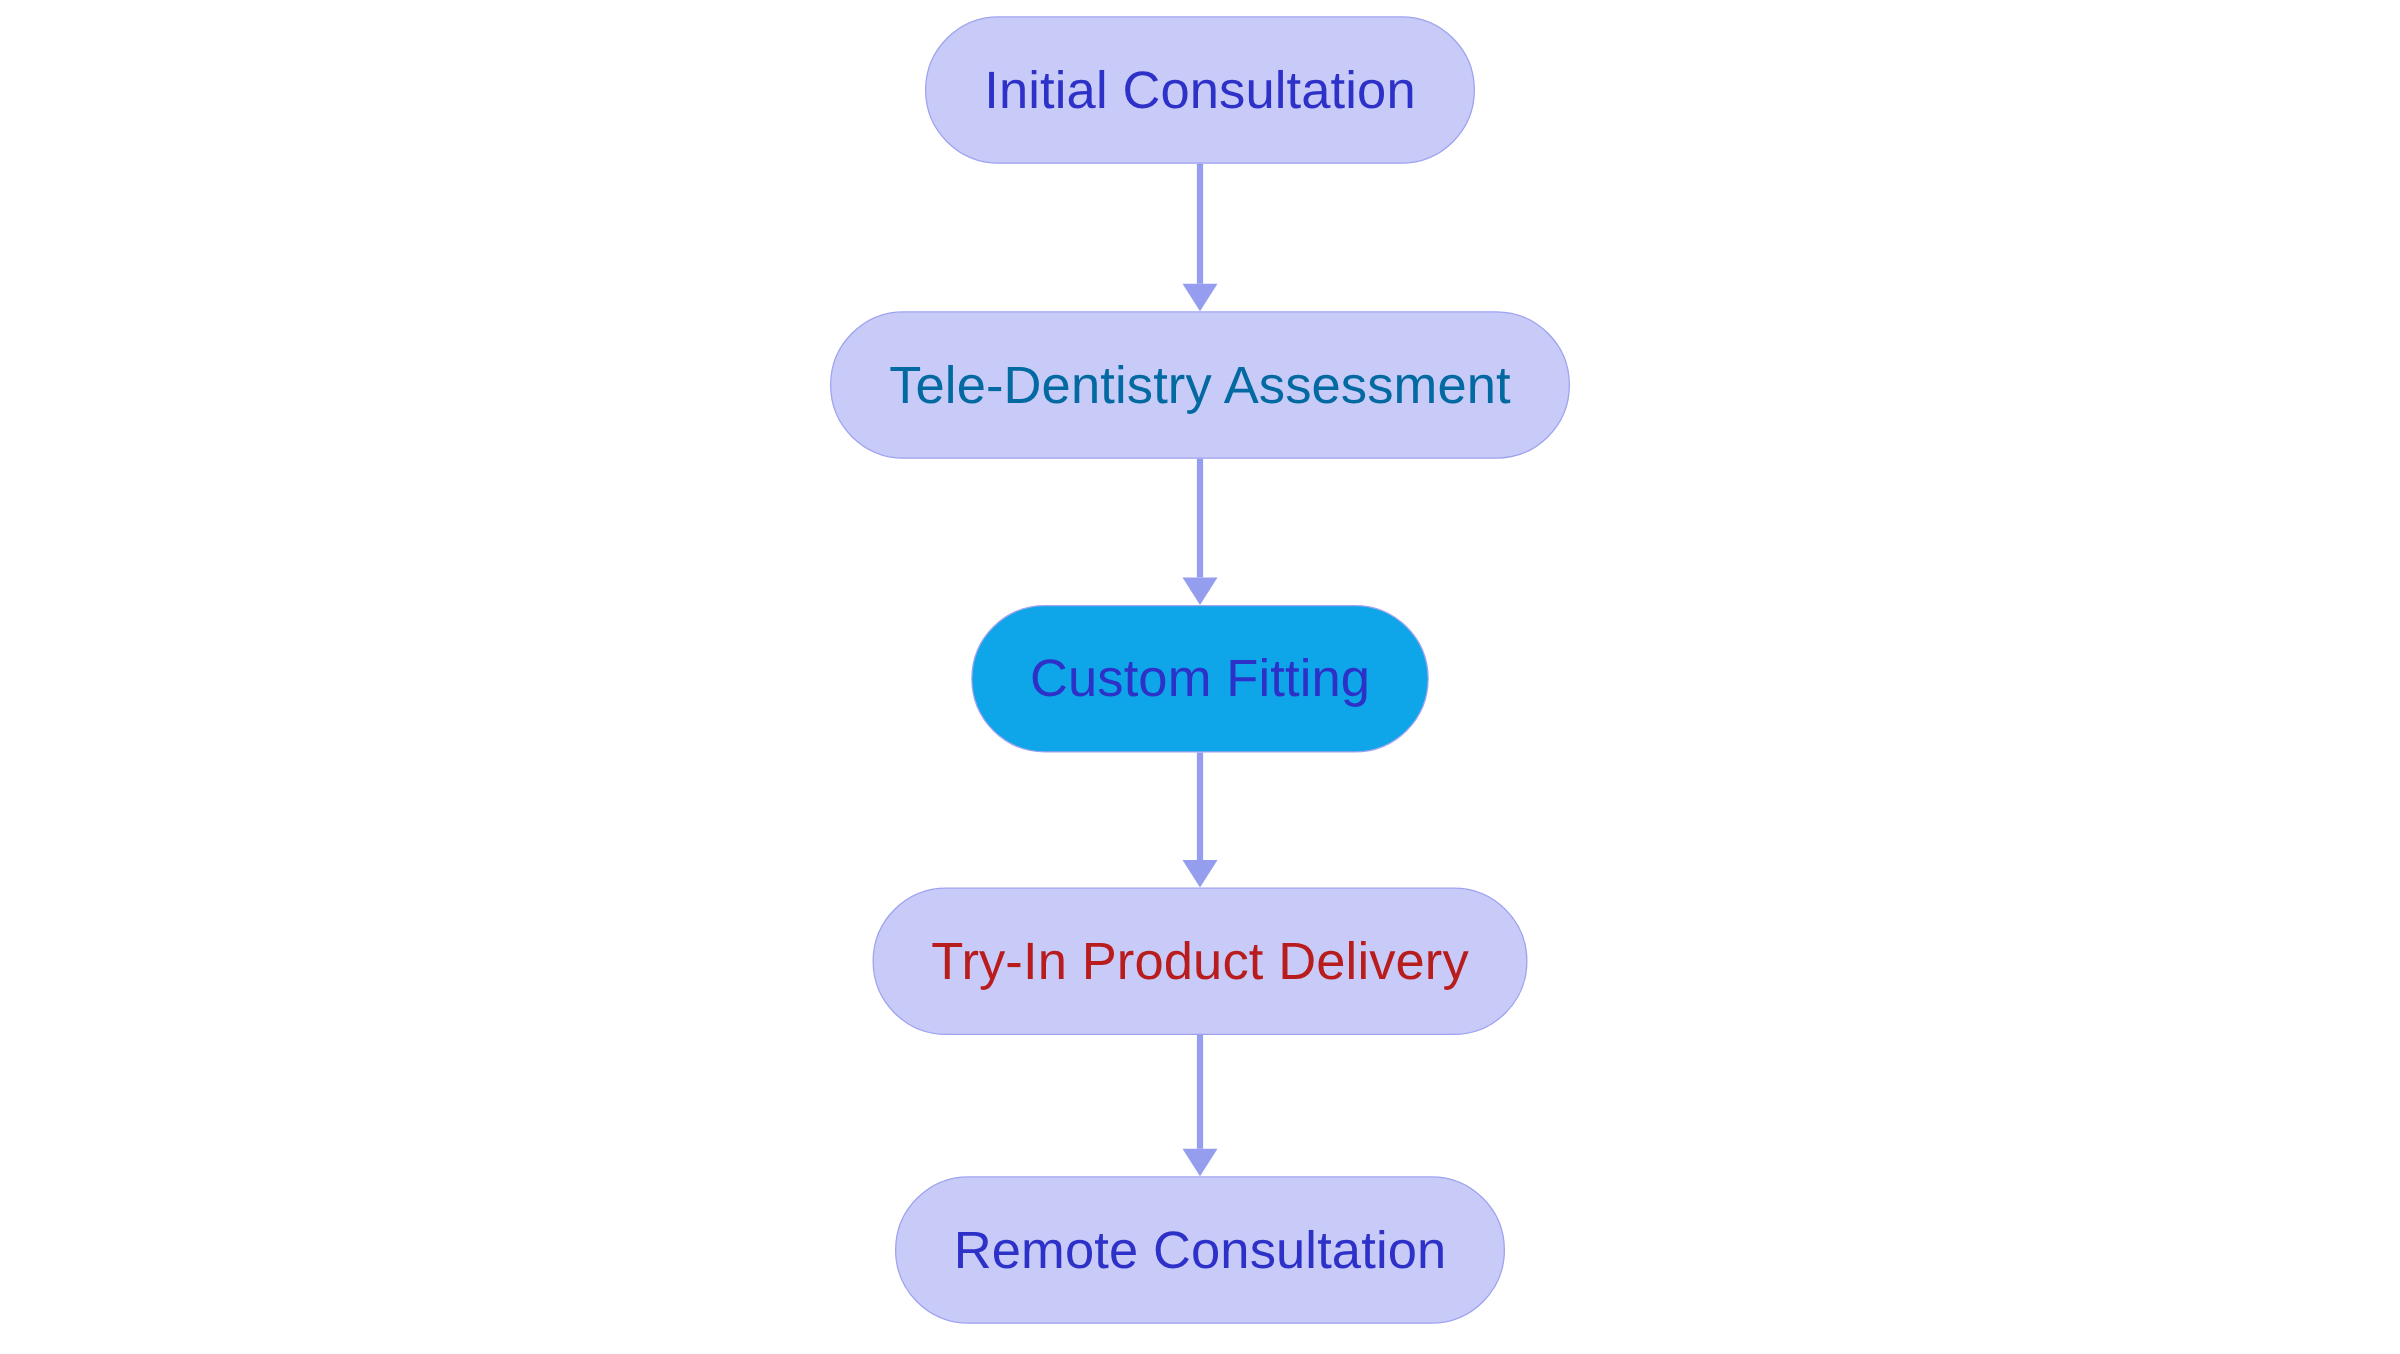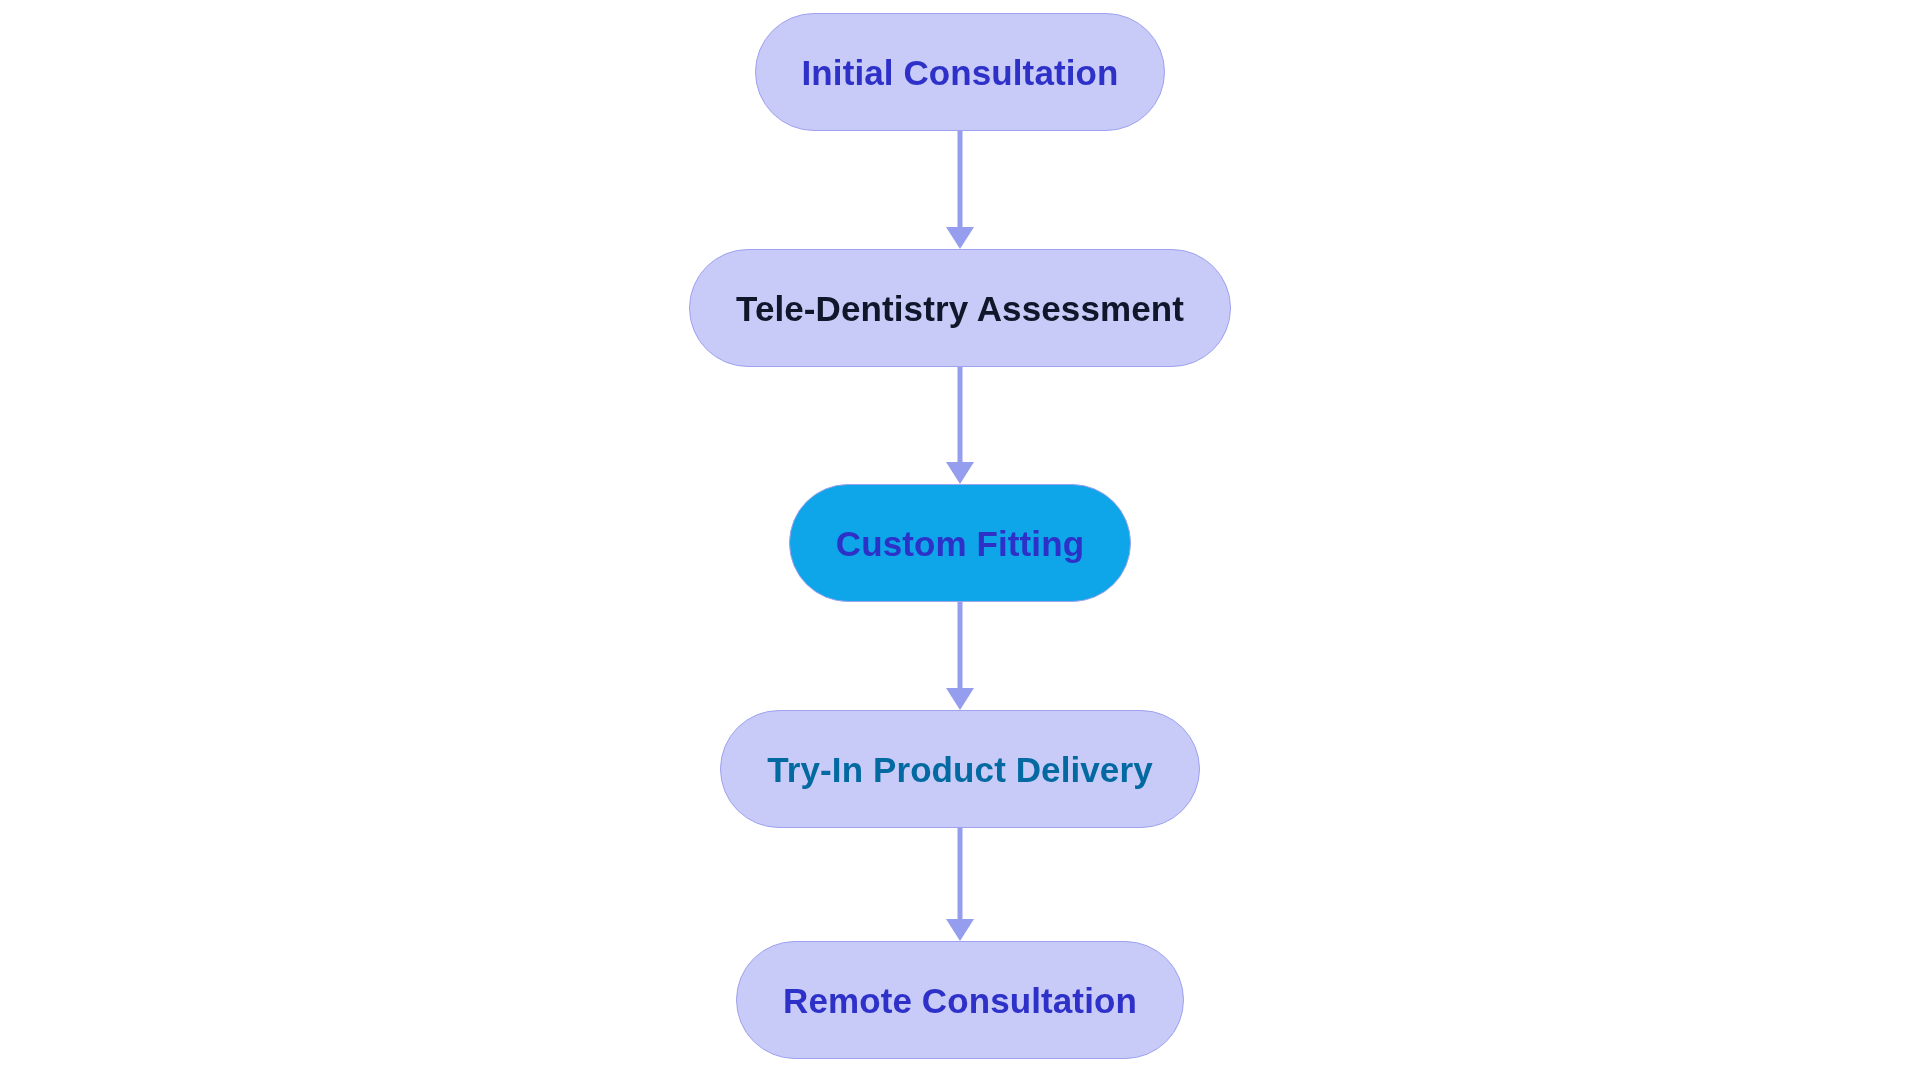--- a/index.html
+++ b/index.html
@@ -48,22 +48,22 @@
     display: flex;
     align-items: center;
     justify-content: center;
     padding: 0 46px;
     height: 118px;
     white-space: nowrap;
   }
 
   .flow-node .node-label {
     color: #2d31c8;
-    font-size: 35px;
-    font-weight: 700;
+    font-size: 42px;
+    font-weight: 400;
     line-height: 1;
     letter-spacing: 0.1px;
     font-family: "Liberation Sans", sans-serif;
   }
 
   
   .connector {
     position: relative;
     width: 40px;
     display: flex;
@@ -121,21 +121,21 @@
       </div>
     </div>
 
     <div class="connector gap-1">
       <div class="conn-line" style="background: rgb(149, 157, 238);"></div>
       <div class="conn-head" style="border-top-color: rgb(149, 157, 238);"></div>
     </div>
 
     <div class="node-slot">
       <div class="flow-node" style="background: rgb(200, 202, 248); border-color: rgb(158, 162, 239);">
-        <span class="node-label" style="color: #0f172a;">Tele-Dentistry Assessment</span>
+        <span class="node-label" style="color: #0369a1;">Tele-Dentistry Assessment</span>
       </div>
     </div>
 
     <div class="connector gap-2">
       <div class="conn-line" style="background: rgb(149, 157, 238);"></div>
       <div class="conn-head" style="border-top-color: rgb(149, 157, 238);"></div>
     </div>
 
     <div class="node-slot">
       <div class="flow-node" style="background: #0ea5e9; border-color: rgb(158, 162, 239); text-align: right;">
@@ -143,21 +143,21 @@
       </div>
     </div>
 
     <div class="connector gap-3">
       <div class="conn-line" style="background: rgb(149, 157, 238);"></div>
       <div class="conn-head" style="border-top-color: rgb(149, 157, 238);"></div>
     </div>
 
     <div class="node-slot">
       <div class="flow-node" style="background: rgb(200, 202, 248); border-color: rgb(158, 162, 239);">
-        <span class="node-label" style="color: #0369a1;">Try-In Product Delivery</span>
+        <span class="node-label" style="color: #b91c1c;">Try-In Product Delivery</span>
       </div>
     </div>
 
     <div class="connector gap-4">
       <div class="conn-line" style="background: rgb(149, 157, 238);"></div>
       <div class="conn-head" style="border-top-color: rgb(149, 157, 238);"></div>
     </div>
 
     <div class="node-slot">
       <div class="flow-node" style="background: rgb(200, 202, 248); border-color: rgb(158, 162, 239);">

